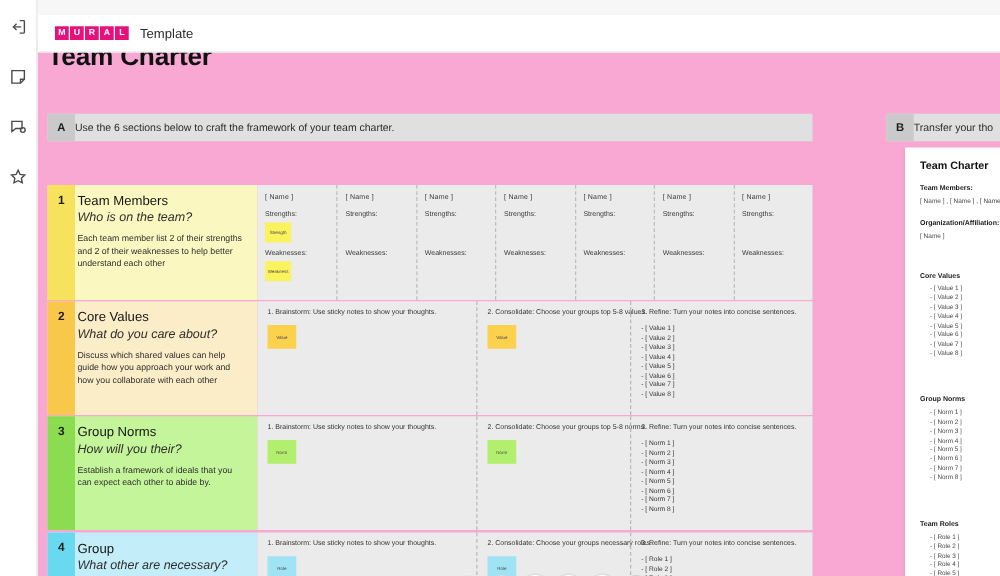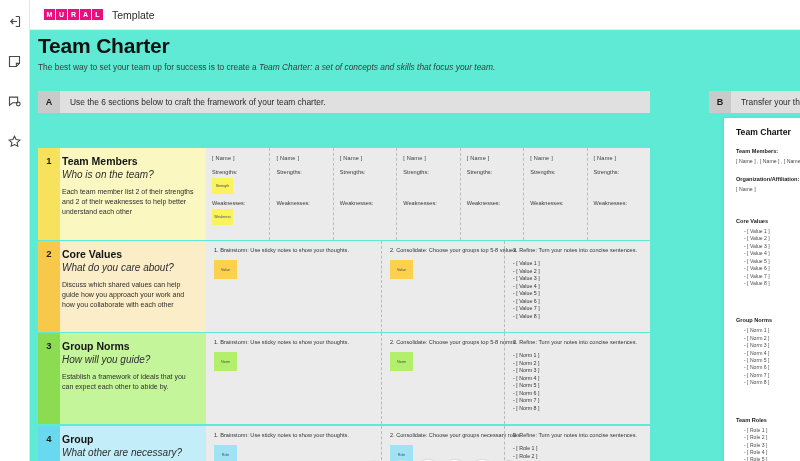--- a/index.html
+++ b/index.html
@@ -20,34 +20,34 @@
     padding-top: 10px; gap: 18px; z-index: 30;
   }
   .rail-icon {
     width: 22px; height: 22px; display: flex; align-items: center; justify-content: center;
     color: #4a4a4a; cursor: pointer;
   }
   .rail-icon svg { display: block; }
 
   
   .topbar {
-    position: absolute; left: 30px; top: 0; right: 0; height: 30px;
+    position: absolute; left: 30px; top: 12px; right: 0; height: 30px;
     background: #ffffff; border-bottom: 1px solid #ececec;
     display: flex; align-items: center; padding-left: 14px; gap: 9px; z-index: 20;
   }
   .logo { display: flex; gap: 1px; }
   .logo-tile {
     width: 11px; height: 11px; background: #e8107d; color: #ffffff;
     font-size: 7px; font-weight: bold; line-height: 11px; text-align: center;
     letter-spacing: 0;
   }
   .topbar-label { font-size: 10.5px; color: #2b2b2b; }
 
   
-  .canvas { position: absolute; left: 30px; top: 30px; right: 0; bottom: 0; background: #5eead4; overflow: hidden; }
+  .canvas { position: absolute; left: 30px; top: 30px; right: 0; bottom: 0; background: #f9a8d4; overflow: hidden; }
 
   .page-title {
     position: absolute; left: 8px; top: 4px;
     font-size: 21px; font-weight: bold; color: #111111; letter-spacing: -0.2px;
   }
   .page-sub {
     position: absolute; left: 8px; top: 32px;
     font-size: 8.4px; color: #3b3b3b;
   }
   .page-sub i { font-style: italic; }
@@ -55,37 +55,37 @@
   
   .band {
     position: absolute; height: 22px; display: flex; align-items: stretch;
     background: #e0e0e0;
   }
   .band-letter {
     width: 22px; background: #cacaca; color: #1d1d1d;
     font-size: 9px; font-weight: bold; display: flex; align-items: center; justify-content: center;
   }
   .band-text {
-    flex: 1; display: flex; align-items: center; padding-left: 10px;
+    flex: 1; display: flex; align-items: center; 
     font-size: 8.4px; color: #2b2b2b;
   }
   #bandA { left: 8px; top: 61px; width: 612px; }
   #bandB { left: 679px; top: 61px; width: 160px; }
 
   
   .row { position: absolute; left: 8px; display: flex; }
   .row-left {
     width: 168px; position: relative; display: flex;
   }
   .row-num {
     width: 22px; display: flex; justify-content: center; padding-top: 7px;
     font-size: 9.5px; font-weight: bold; color: #1d1d1d;
   }
   .row-body { flex: 1; padding: 7px 10px 7px 2px; }
-  .row-title { font-size: 10.5px; font-weight: bold; color: #141414; margin-bottom: 2px; }
+  .row-title { font-size: 10.5px; font-weight: normal; color: #141414; margin-bottom: 2px; }
   .row-q { font-size: 10px; font-style: italic; color: #2e2e2e; margin-bottom: 7px; }
   .row-desc { font-size: 7px; color: #2e2e2e; line-height: 1.45; }
 
   .row-right {
     background: #ebebeb; position: relative; display: flex;
   }
 
   
   .tone-yellow .row-left { background: #fbf7c0; }
   .tone-yellow .row-num  { background: #f7e25e; }
@@ -201,23 +201,20 @@
       <span class="logo-tile">R</span>
       <span class="logo-tile">A</span>
       <span class="logo-tile">L</span>
     </div>
     <span class="topbar-label">Template</span>
   </div>
 
   <div class="canvas">
 
     <div class="page-title">Team Charter</div>
-    <div class="page-sub">
-      <span>The best way to set your team up for success is to create a </span><i>Team Charter: a set of concepts and skills that focus your team.</i>
-    </div>
 
     <div class="band" id="bandA">
       <div class="band-letter">A</div>
       <div class="band-text">Use the 6 sections below to craft the framework of your team charter.</div>
     </div>
     <div class="band" id="bandB">
       <div class="band-letter">B</div>
       <div class="band-text">Transfer your tho</div>
     </div>
 
@@ -308,21 +305,21 @@
                 <li>- [ Value 8 ]</li>
               </ul>
             </div>
           </div>
         </div>
         <div class="row tone-green" style="top: 303px; height: 91px;">
           <div class="row-left" style="height: 91px;">
             <div class="row-num">3</div>
             <div class="row-body">
               <div class="row-title">Group Norms</div>
-              <div class="row-q">How will you guide?</div>
+              <div class="row-q">How will you their?</div>
               <div class="row-desc">Establish a framework of ideals that you can expect each other to abide by.</div>
             </div>
           </div>
           <div class="row-right" style="height: 91px; width: 444px;">
             <div class="step" style="width: 175px;">
               <div class="step-h">1. Brainstorm: Use sticky notes to show your thoughts.</div>
               <div class="sticky-md sticky-green">Norm</div>
             </div>
             <div class="step" style="width: 123px;">
               <div class="step-h">2. Consolidate:  Choose your groups top 5-8 norms.</div>

